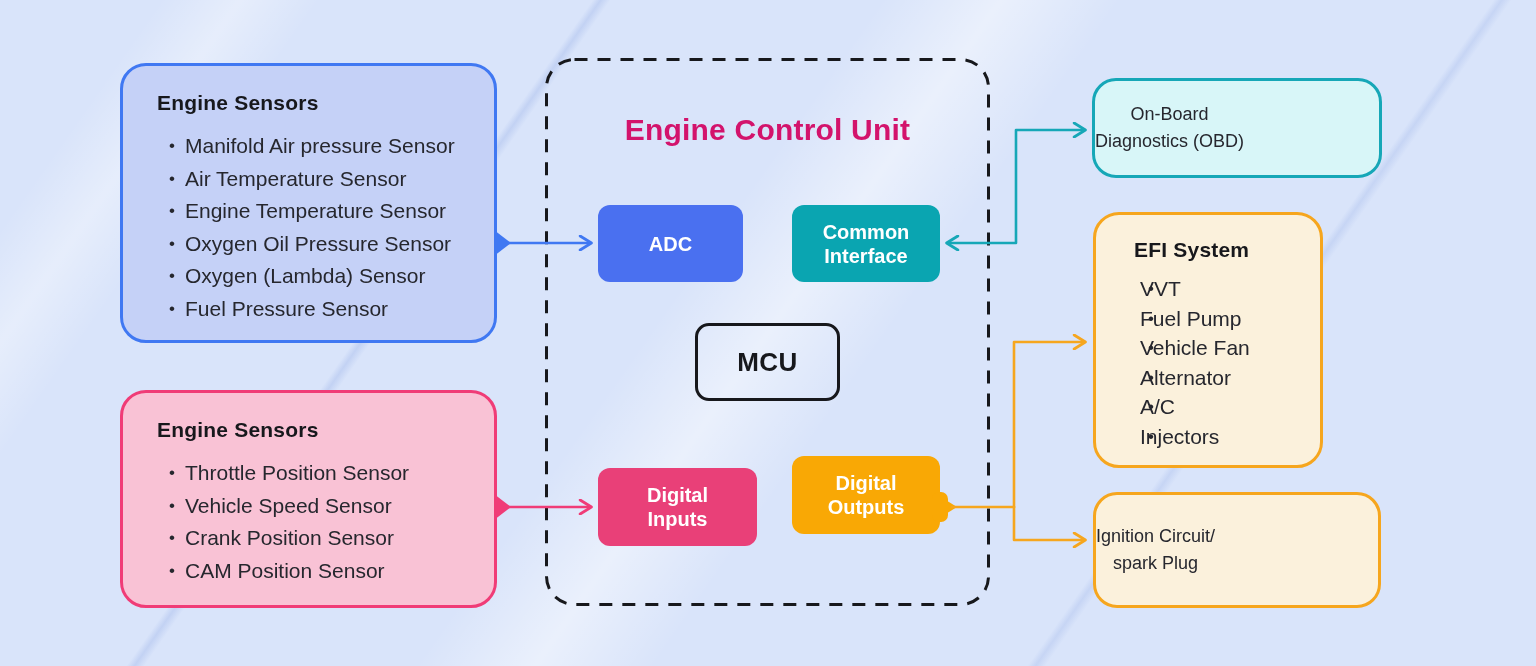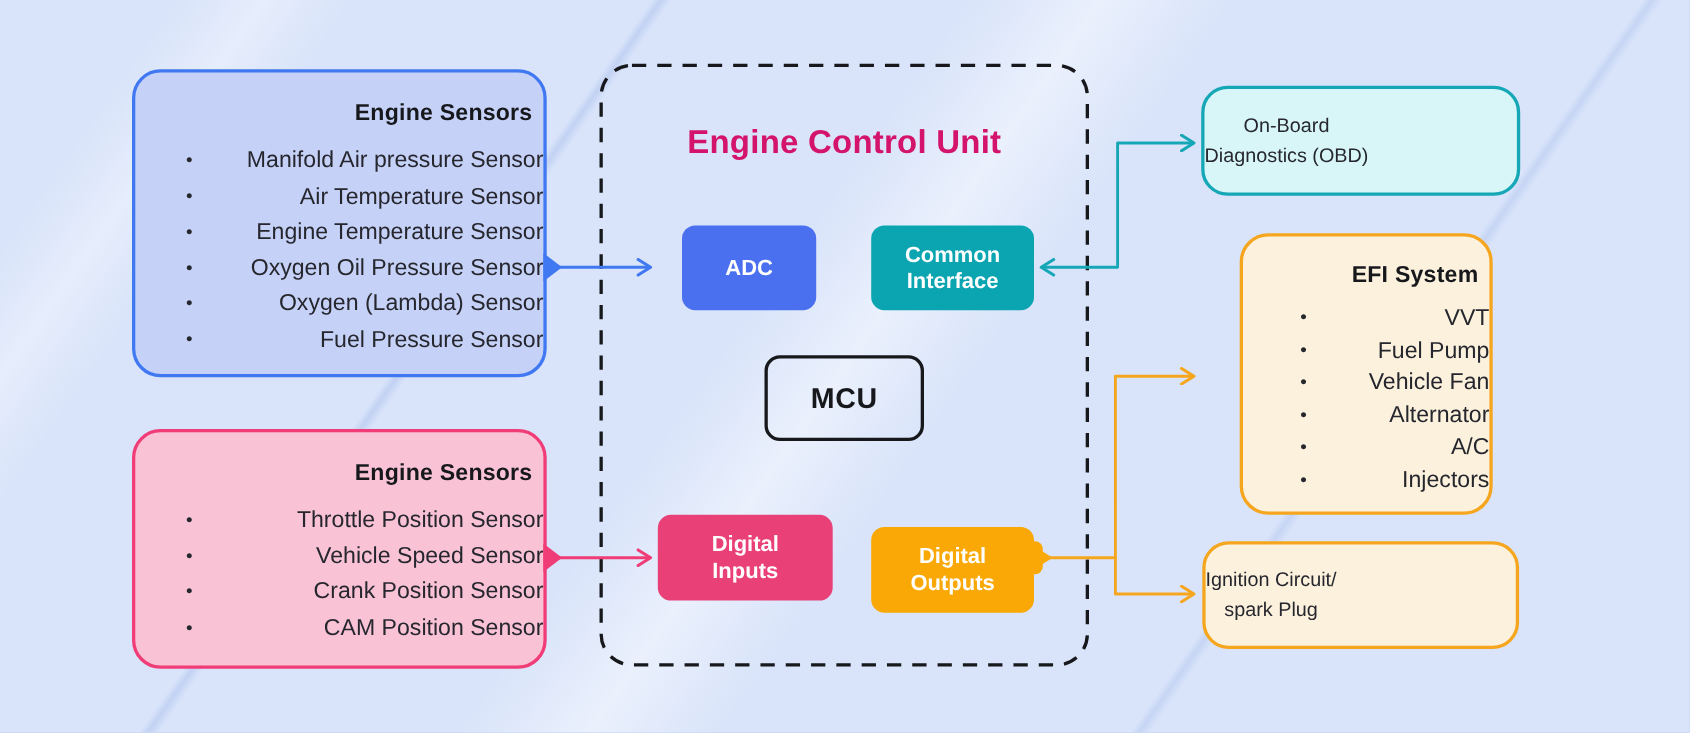--- a/index.html
+++ b/index.html
@@ -9,21 +9,21 @@
     width:1536px;height:666px;
     overflow:hidden;
     font-family:"Liberation Sans","DejaVu Sans",sans-serif;
     background-color:var(--background,#D9E4FA);
     background-image:
       linear-gradient(125deg, rgba(255,255,255,0) 44%, rgba(255,255,255,0.45) 50%, rgba(255,255,255,0) 56%),
       linear-gradient(125deg, rgba(176,195,238,0) 29.6%, rgba(176,195,238,0.55) 30%, rgba(176,195,238,0) 30.5%),
       linear-gradient(125deg, rgba(255,255,255,0) 8%, rgba(255,255,255,0.35) 12%, rgba(255,255,255,0) 16%),
       linear-gradient(125deg, rgba(176,195,238,0) 74.6%, rgba(176,195,238,0.45) 75%, rgba(176,195,238,0) 75.5%);
   }
-  .abs{position:absolute;text-align:right;}
+  .abs{position:absolute;}
 
   
   .panel{border-radius:26px;border:3px solid;}
   .panel-blue{background:var(--blue-fill);border-color:var(--blue);}
   .panel-pink{background:var(--pink-fill);border-color:var(--pink);}
   .panel-cream{background:var(--cream-fill);border-color:var(--orange);}
   .panel-title{
     font-weight:bold;color:var(--ink);
     font-size:21px;letter-spacing:.2px;
     padding:24px 10px 0 34px;line-height:26px;
@@ -33,21 +33,21 @@
     position:relative;padding-left:62px;
     font-size:21px;color:var(--text);line-height:32.5px;
     white-space:nowrap;
   }
   .panel-list li::before{
     content:"\2022";position:absolute;left:46px;top:0;
     color:var(--text);font-size:17px;
   }
   .panel-efi .panel-title{padding:22px 10px 0 38px;}
   .panel-efi .panel-list{margin-top:11px;}
-  .panel-efi .panel-list li{line-height:29.5px;padding-left:68px;}
+  .panel-efi .panel-list li{line-height:29.5px;padding-left:44px;}
   .panel-efi .panel-list li::before{left:52px;}
 
   
   .ecu-title{
     left:545px;top:113px;width:445px;text-align:center;
     font-size:30px;font-weight:bold;color:var(--magenta);
     letter-spacing:.2px;
   }
   .block{
     display:flex;align-items:center;justify-content:center;text-align:center;
@@ -110,46 +110,46 @@
     <ul class="panel-list">
       <li>Throttle Position Sensor</li>
       <li>Vehicle Speed Sensor</li>
       <li>Crank Position Sensor</li>
       <li>CAM Position Sensor</li>
     </ul>
   </div>
 
   <div class="abs ecu-title">Engine Control Unit</div>
 
-  <div class="abs block block-adc" style="left:620px;top:205px;width:122px;height:77px;">ADC</div>
+  <div class="abs block block-adc" style="left:598px;top:205px;width:145px;height:77px;">ADC</div>
   <div class="abs block block-ci" style="left:792px;top:205px;width:148px;height:77px;padding:0 22px;">Common Interface</div>
   <div class="abs block block-mcu" style="left:695px;top:323px;width:145px;height:78px;">MCU</div>
   <div class="abs block block-di" style="left:598px;top:468px;width:159px;height:78px;padding:0 30px;">Digital Inputs</div>
-  <div class="abs block block-do" style="left:792px;top:479px;width:148px;height:78px;padding:0 25px;">Digital Outputs</div>
+  <div class="abs block block-do" style="left:792px;top:456px;width:148px;height:78px;padding:0 25px;">Digital Outputs</div>
 
   <div class="abs simplebox simplebox-teal" style="left:1092px;top:78px;width:290px;height:100px;">
     <div>
       <div>On-Board</div>
       <div>Diagnostics (OBD)</div>
     </div>
   </div>
 
-  <div class="abs panel panel-cream panel-efi" style="left:1093px;top:212px;width:230px;height:256px;margin-left:34px;">
+  <div class="abs panel panel-cream panel-efi" style="left:1093px;top:212px;width:230px;height:256px;">
     <div class="panel-title">EFI System</div>
     <ul class="panel-list">
       <li>VVT</li>
       <li>Fuel Pump</li>
       <li>Vehicle Fan</li>
       <li>Alternator</li>
       <li>A/C</li>
       <li>Injectors</li>
     </ul>
   </div>
 
-  <div class="abs simplebox simplebox-cream" style="left:1093px;top:492px;width:288px;height:98px;">
+  <div class="abs simplebox simplebox-cream" style="left:1093px;top:492px;width:288px;height:116px;">
     <div>
       <div>Ignition Circuit/</div>
       <div>spark Plug</div>
     </div>
   </div>
 
   <svg id="wires" width="1536" height="666" viewBox="0 0 1536 666">
     <defs>
       <marker id="ah-blue" viewBox="0 0 12 12" refX="9" refY="6" markerWidth="6.5" markerHeight="6.5" orient="auto-start-reverse">
         <path class="mk mk-blue" d="M2,1 L10,6 L2,11"></path>

